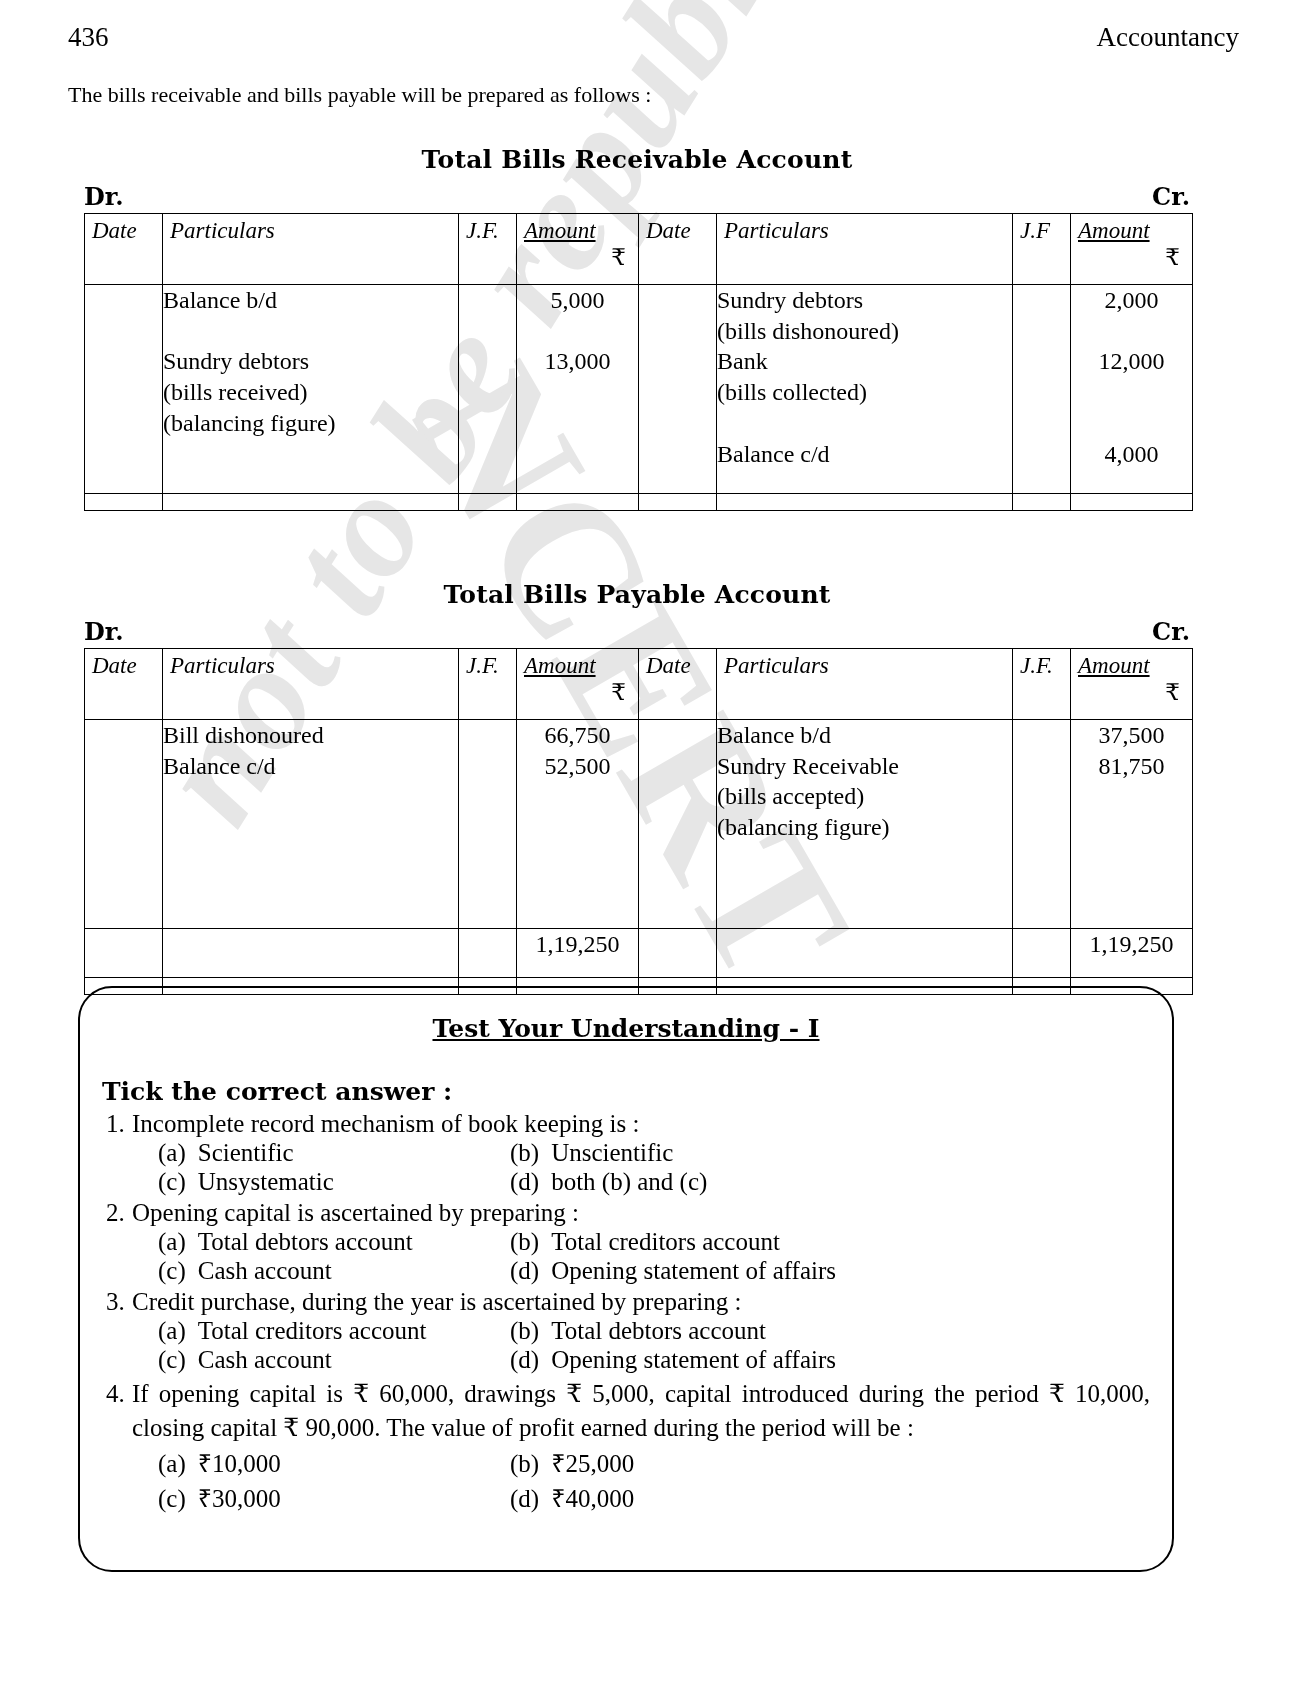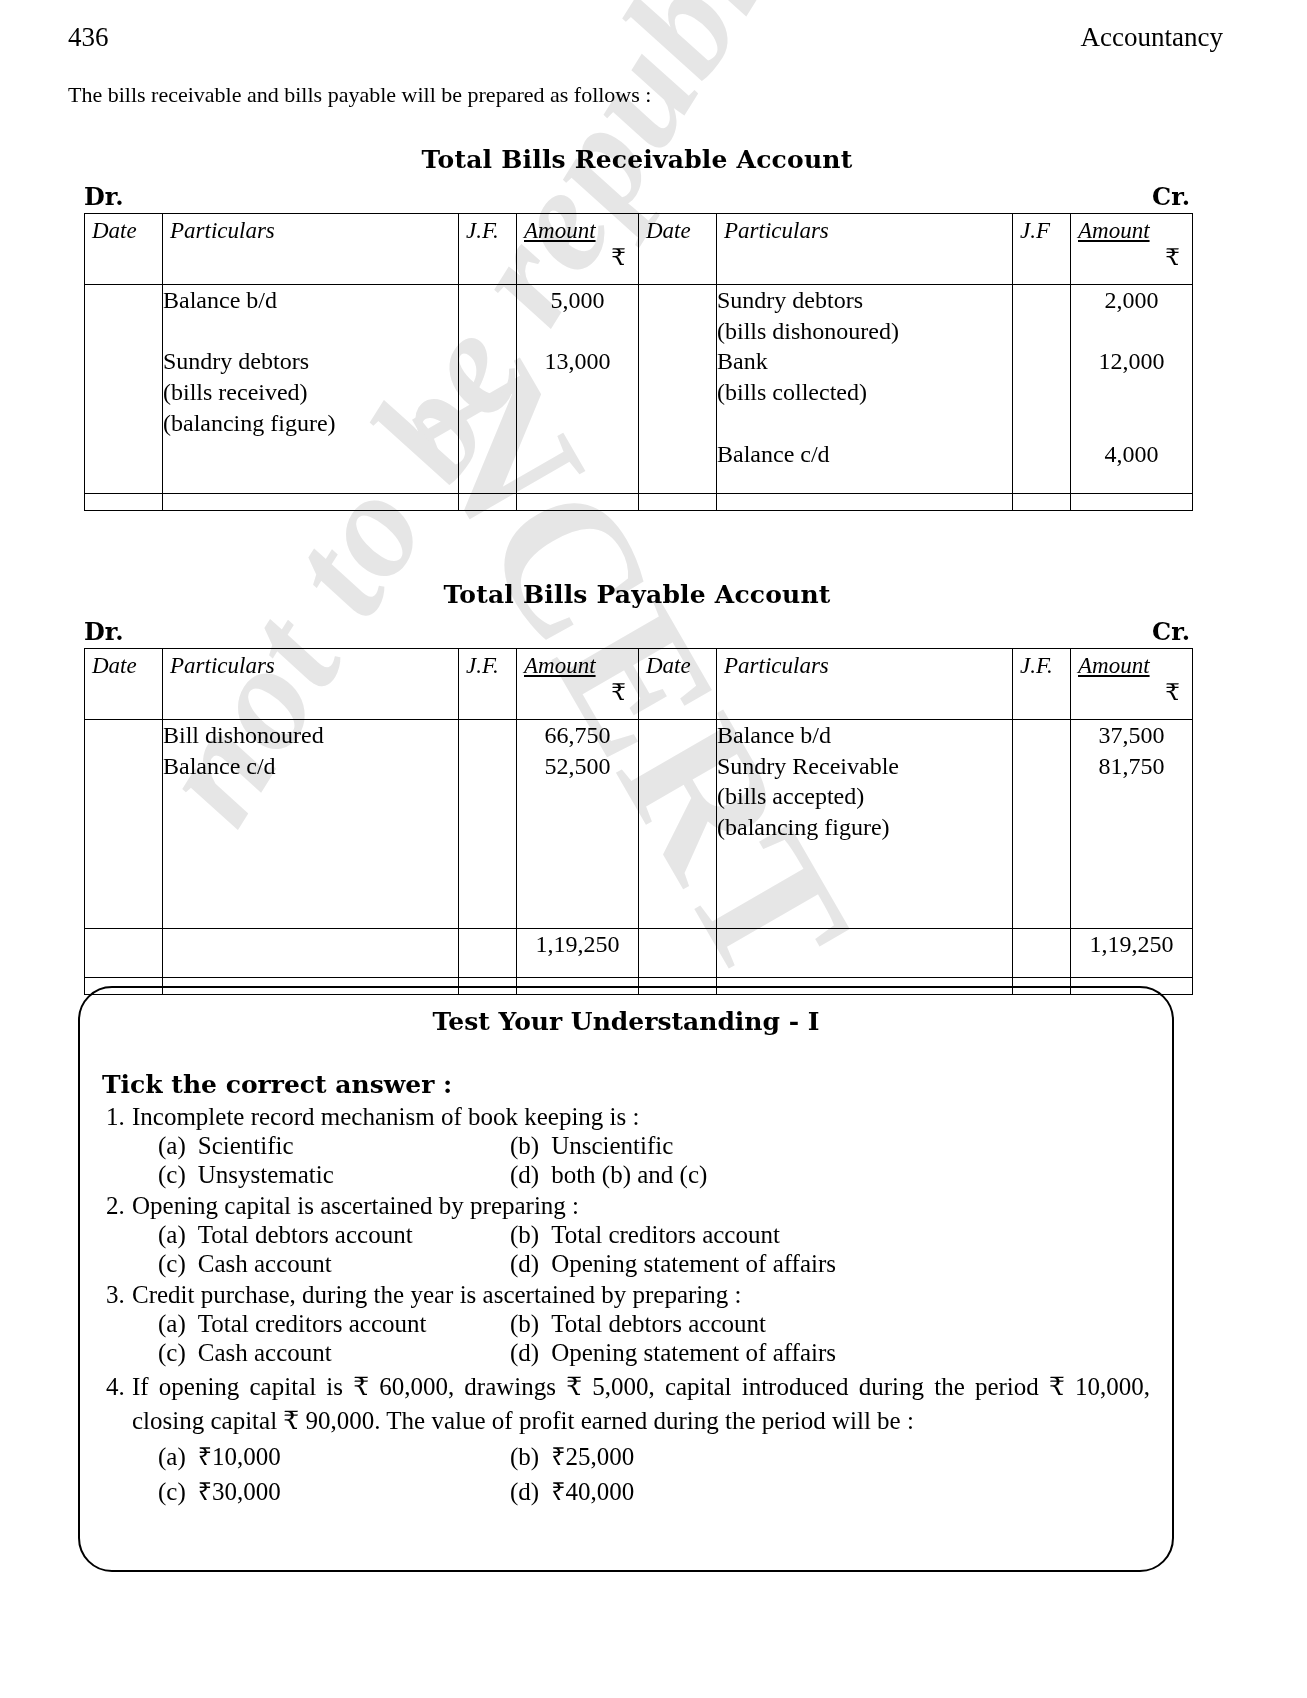--- a/index.html
+++ b/index.html
@@ -53,21 +53,21 @@
     position: relative;
     z-index: 2;
     padding: 0;
   }
 
   
   .pg-header {
     position: absolute;
     top: 22px;
     left: 68px;
-    right: 84px;
+    right: 68px;
     display: flex;
     justify-content: space-between;
     align-items: baseline;
     font-size: 27px;
   }
   .pg-num { font-size: 27px; }
   .pg-subject { font-size: 27px; }
 
   .intro-line {
     position: absolute;
@@ -159,21 +159,22 @@
     height: 586px;
     border: 2.6px solid #000;
     border-radius: 34px;
     box-sizing: border-box;
   }
   .test-title {
     text-align: center;
     font-weight: bold;
     font-size: 25px;
     font-family: "DejaVu Serif", "Liberation Serif", serif;
-    margin-top: 19px;
+    margin-top: 26px;
+    text-decoration: underline;
   }
   .tick-line {
     font-weight: bold;
     font-size: 25px;
     font-family: "DejaVu Serif", "Liberation Serif", serif;
     margin: 34px 0 4px 22px;
   }
   .q-list {
     margin: 4px 0 0 0;
     padding: 0;

